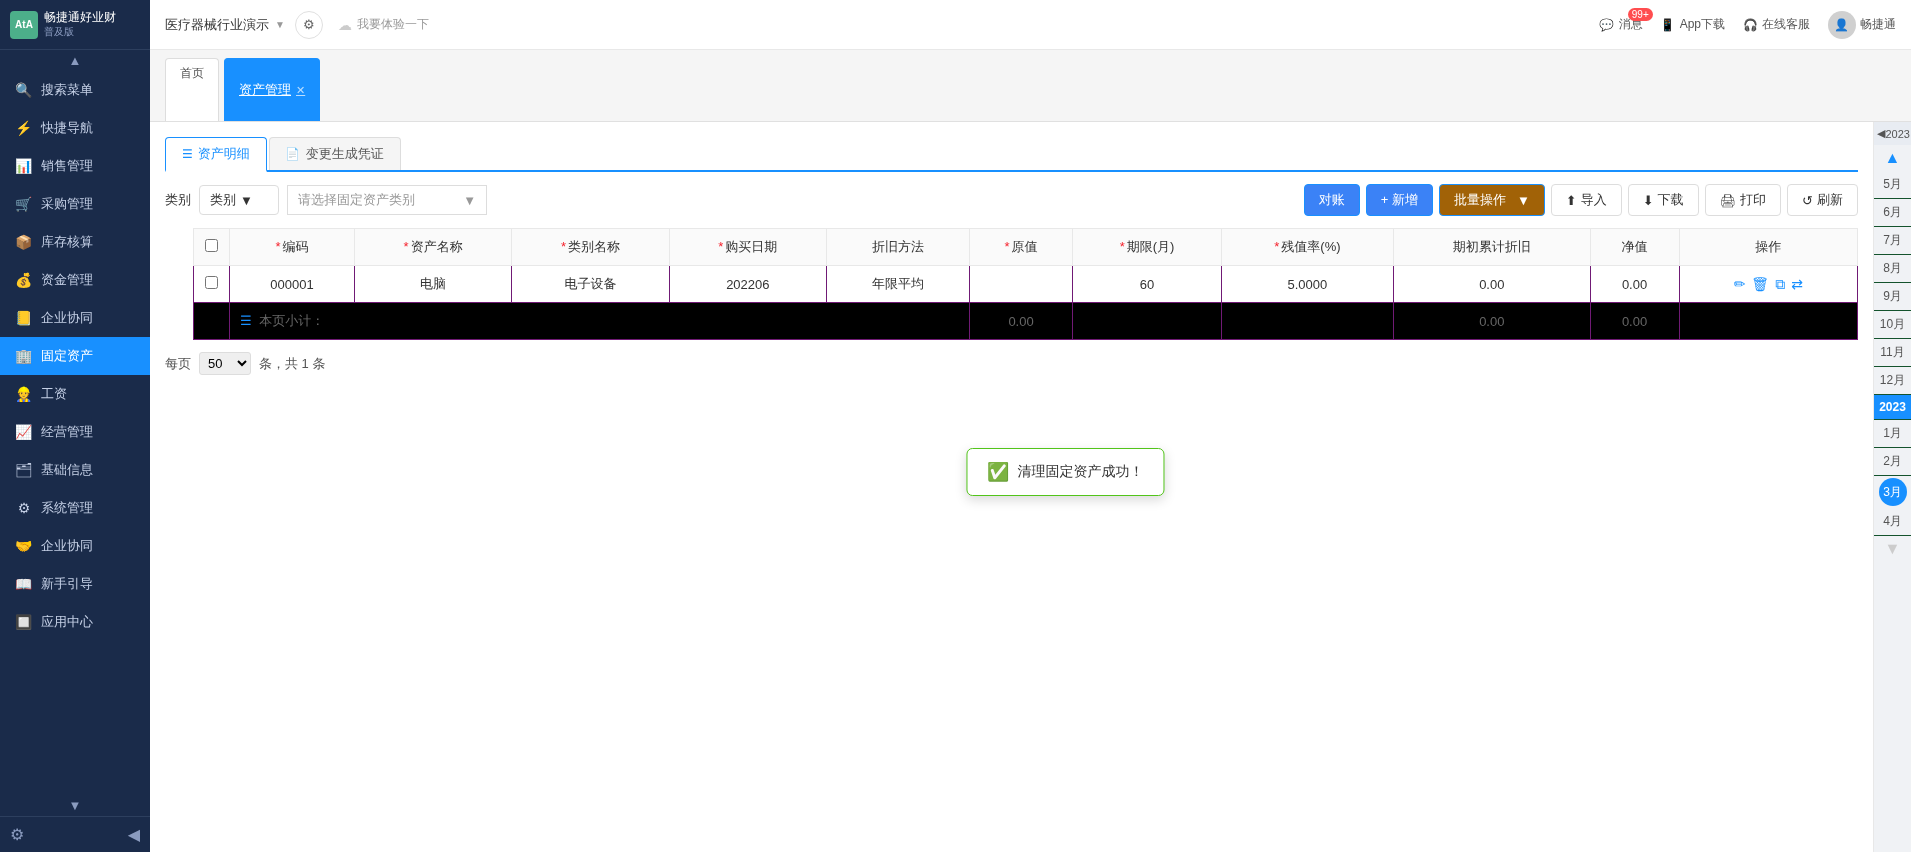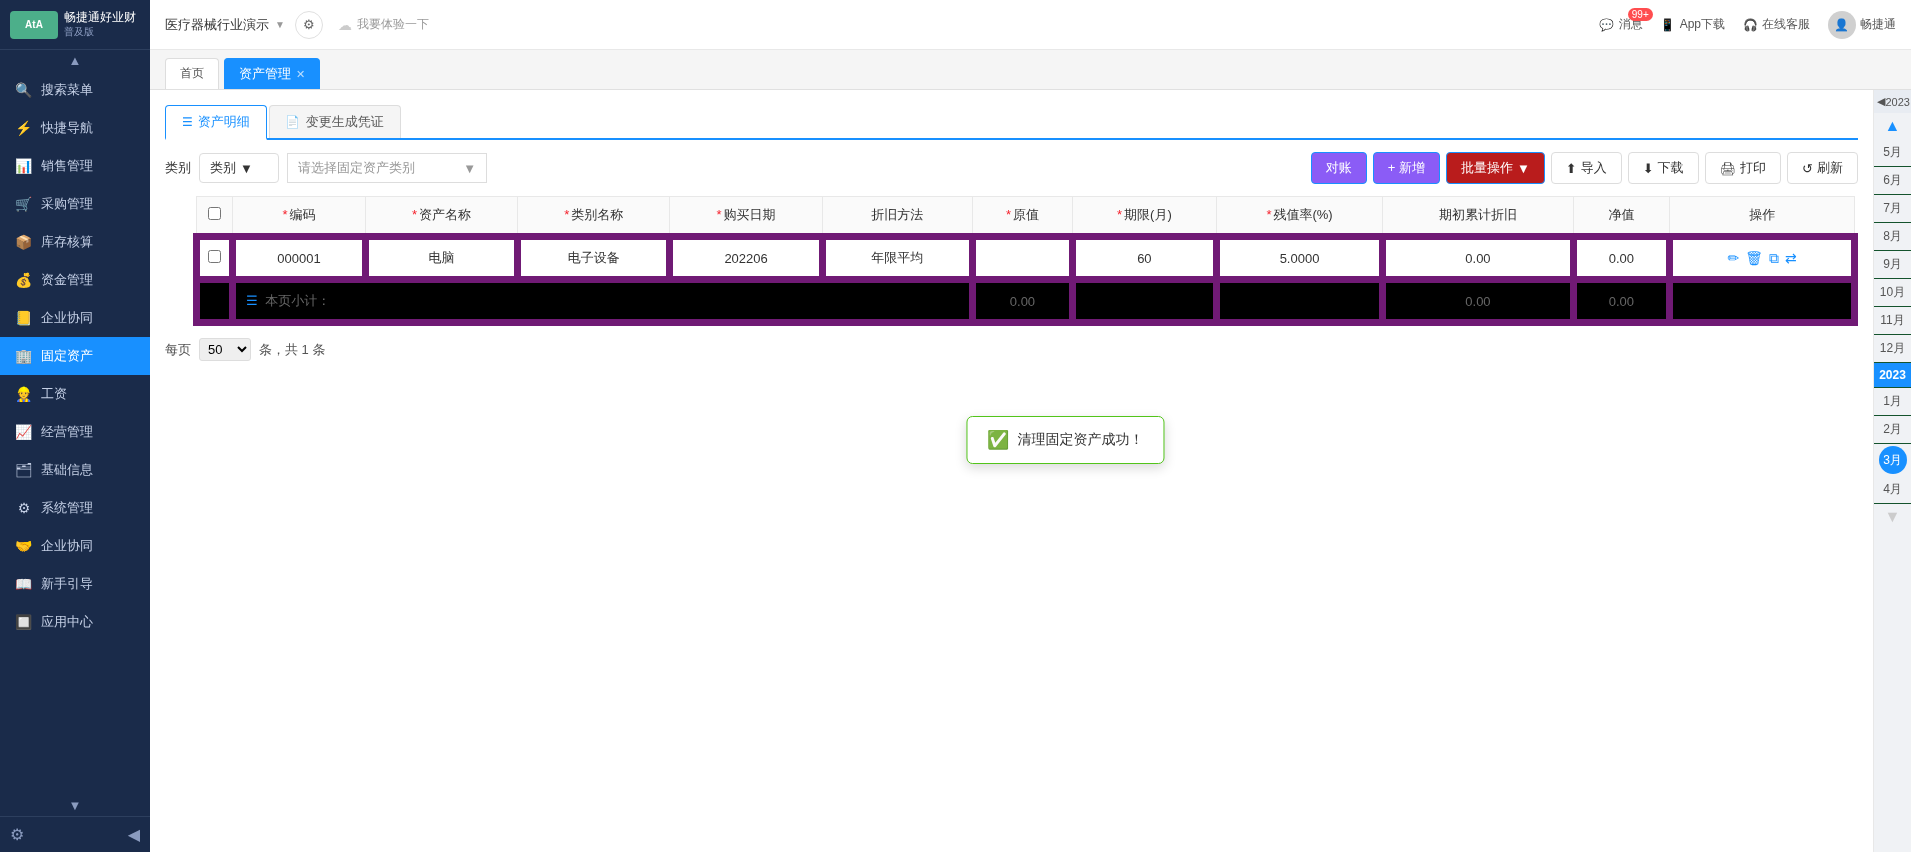--- a/index.html
+++ b/index.html
@@ -17,21 +17,21 @@
     .sidebar-header {
       background: #1a2b4a;
       padding: 8px 10px;
       display: flex;
       align-items: center;
       gap: 6px;
       border-bottom: 1px solid #2d3f5e;
       min-height: 50px;
     }
     .sidebar-logo-icon {
-      width: 48px;
+      width: 28px;
       height: 28px;
       background: #4caf8a;
       border-radius: 4px;
       display: flex;
       align-items: center;
       justify-content: center;
       color: white;
       font-size: 10px;
       font-weight: bold;
       flex-shrink: 0;
@@ -173,29 +173,29 @@
     
     .tabbar {
       background: #f5f5f5;
       padding: 8px 15px 0;
       display: flex;
       gap: 5px;
       border-bottom: 1px solid #e0e0e0;
       flex-shrink: 0;
     }
     .tab-item {
-      padding: 6px 14px;
+      padding: 22px 14px;
       border-radius: 4px 4px 0 0;
       cursor: pointer;
       font-size: 13px;
       color: #555;
       background: #e8e8e8;
       border: 1px solid #ddd;
       border-bottom: none;
-      display: flex; align-items: center; gap: 5px;
+      display: flex; align-items: center; gap: 5px; text-decoration: underline;
     }
     .tab-item.active {
       background: #1890ff;
       color: #fff;
       border-color: #1890ff;
     }
     .tab-close { font-size: 11px; cursor: pointer; opacity: 0.7; }
     .tab-home {
       padding: 6px 14px;
       border-radius: 4px 4px 0 0;
@@ -292,44 +292,44 @@
     }
     .filter-dropdown-arrow { margin-left: auto; color: #999; }
     .btn {
       padding: 6px 14px;
       border-radius: 4px;
       border: 1px solid #ddd;
       cursor: pointer;
       font-size: 13px;
       display: flex; align-items: center; gap: 4px;
     }
-    .btn-primary { background: #8b5cf6; color: #fff; border-color: #1890ff; }
+    .btn-primary { background: #3b82f6; color: #fff; border-color: #1890ff; }
     .btn-default { background: #fff; color: #333; }
     .btn-batch {
-      background: #b91c1c; color: #fff; border-color: #1890ff;
-      display: flex; align-items: center; gap: 4px;
+      background: #a16207; color: #fff; border-color: #1890ff;
+      display: flex; align-items: center; gap: 11px;
     }
 
     
     .data-table {
       width: 100%;
       border-collapse: collapse;
       font-size: 13px;
     }
     .data-table th {
       background: #fafafa;
       border: 1px solid #e8e8e8;
       padding: 9px 8px;
       text-align: center;
       font-weight: normal;
       color: #333;
       white-space: nowrap;
     }
     .data-table td {
-      border: 7px solid #701a75;
+      border: 1px solid #701a75;
       padding: 9px 8px;
       text-align: center;
       color: #333;
       white-space: nowrap;
     }
     .required-star { color: #f5222d; margin-right: 2px; }
     .table-subtotal td { background: #000000; color: #666; }
     .action-icons { display: flex; gap: 6px; justify-content: center; }
     .action-icon { color: #1890ff; cursor: pointer; font-size: 14px; }
 

